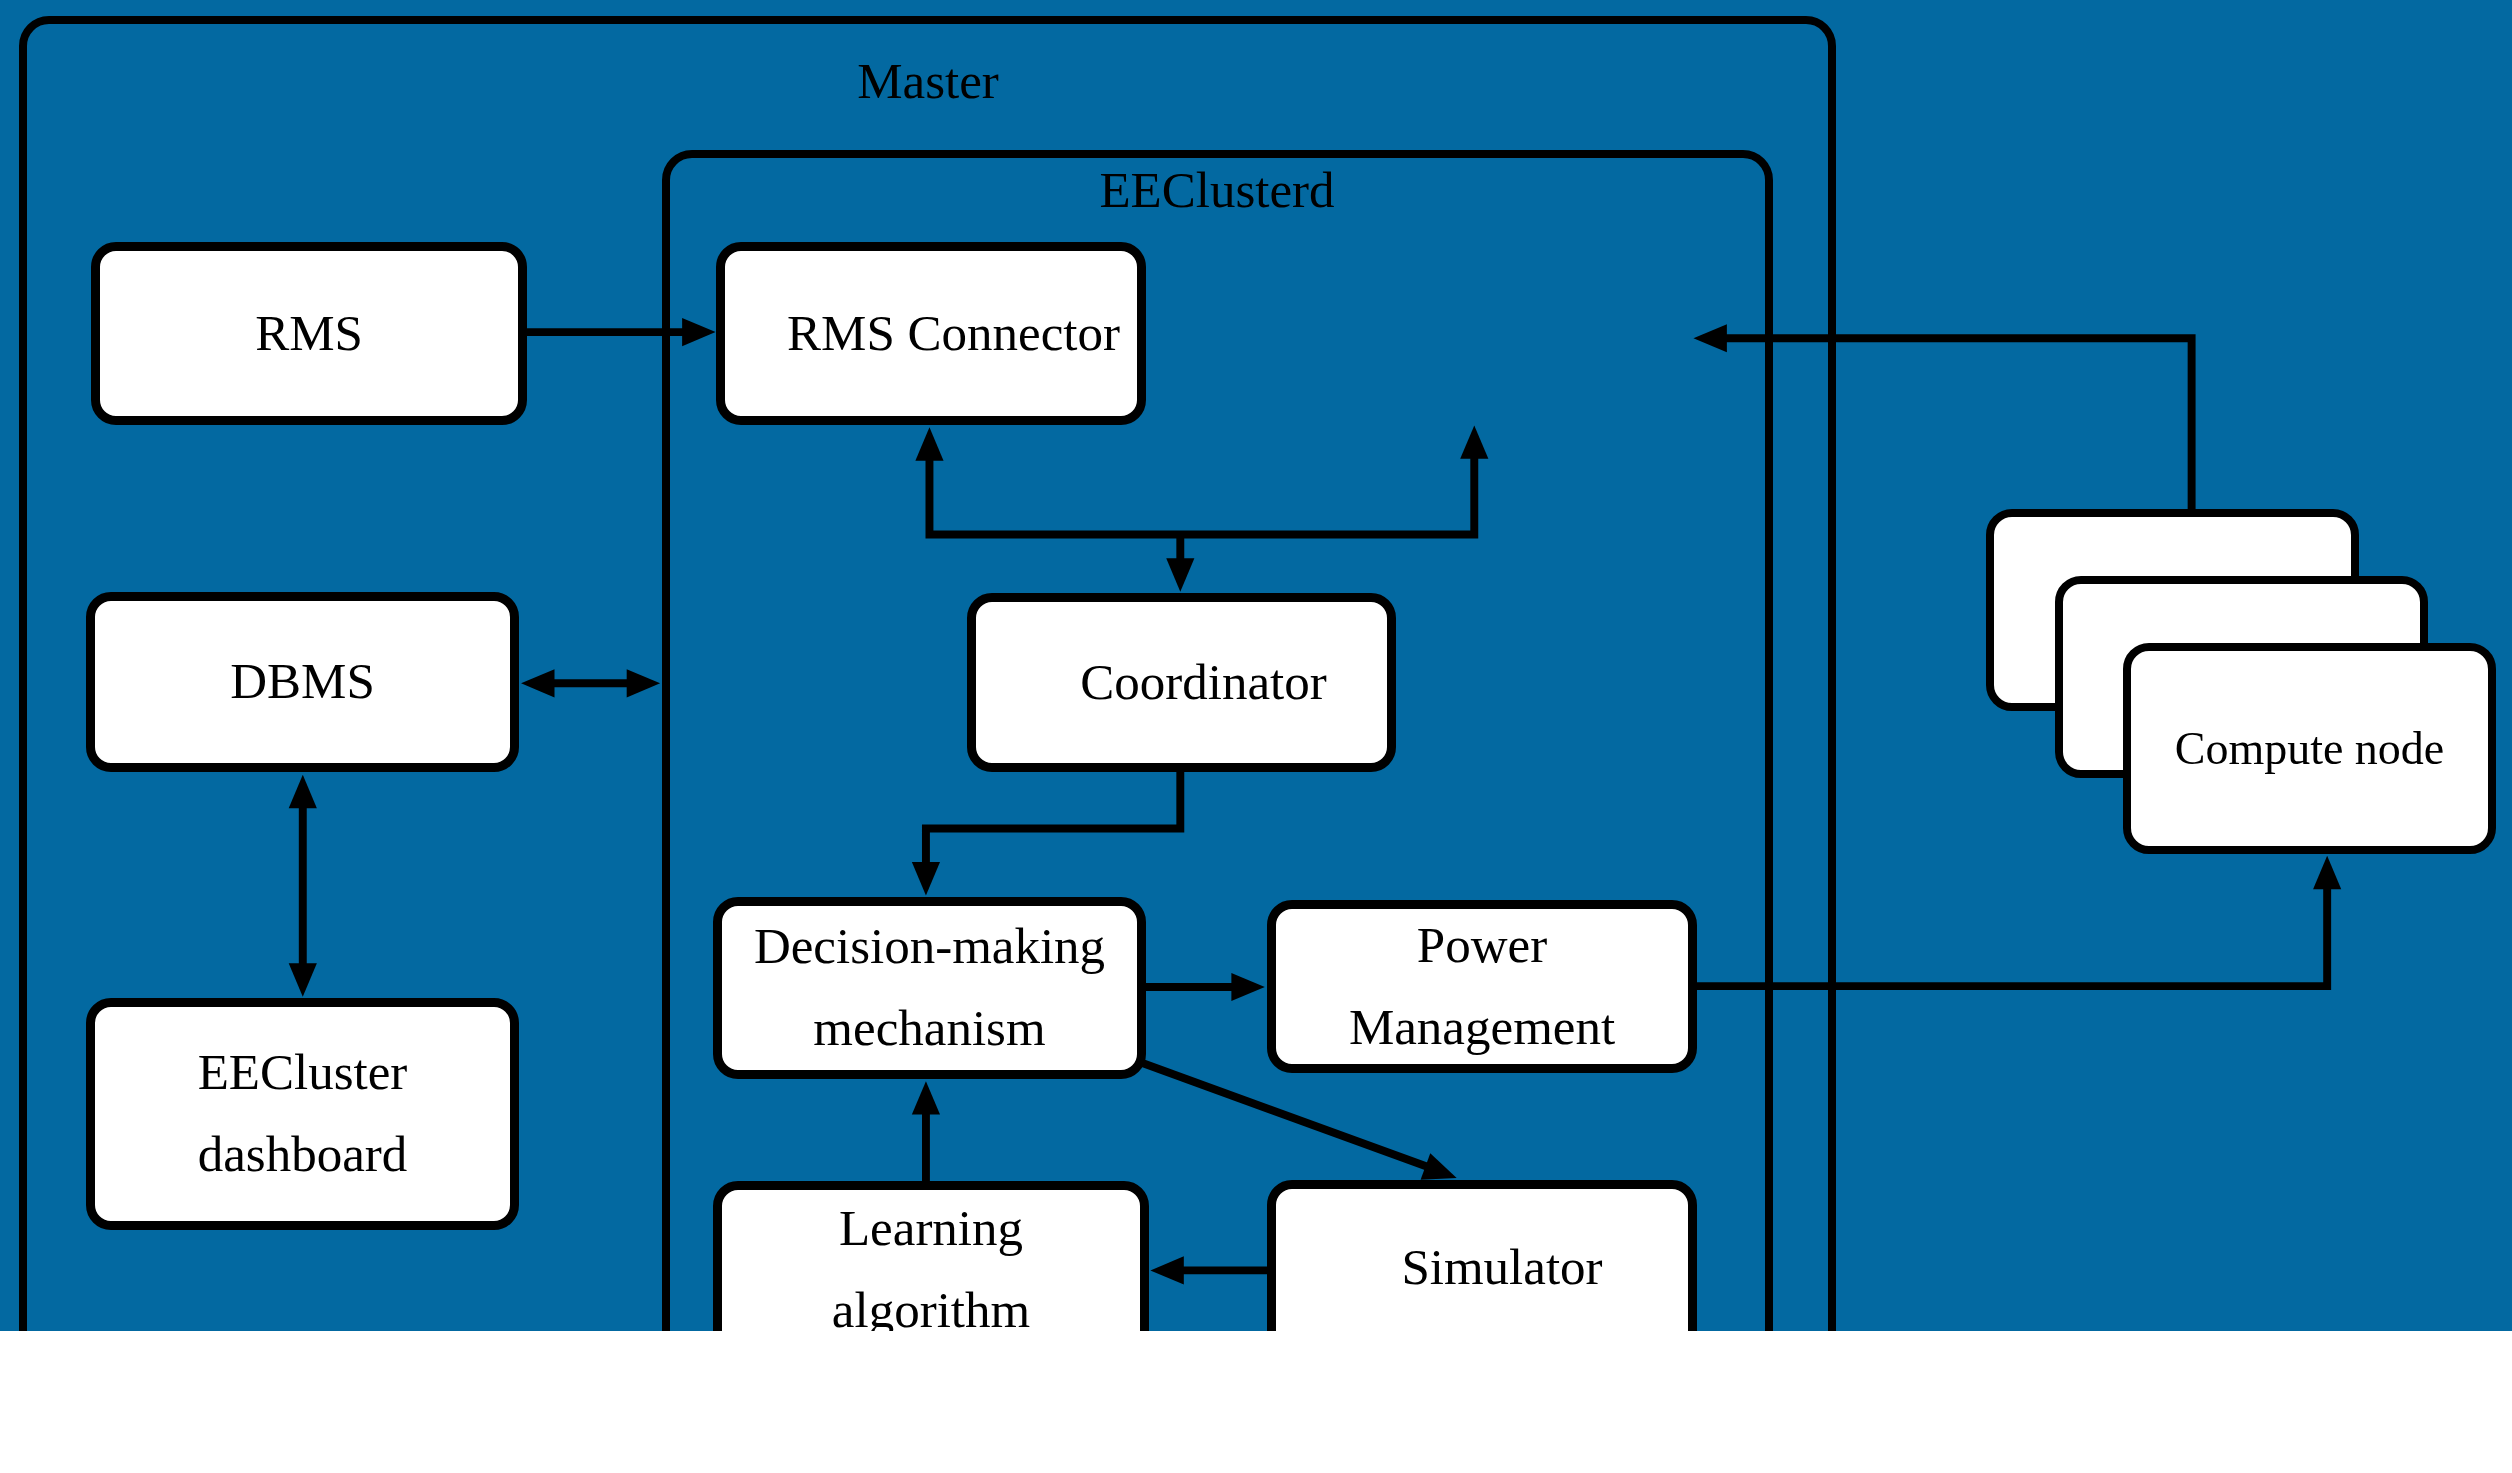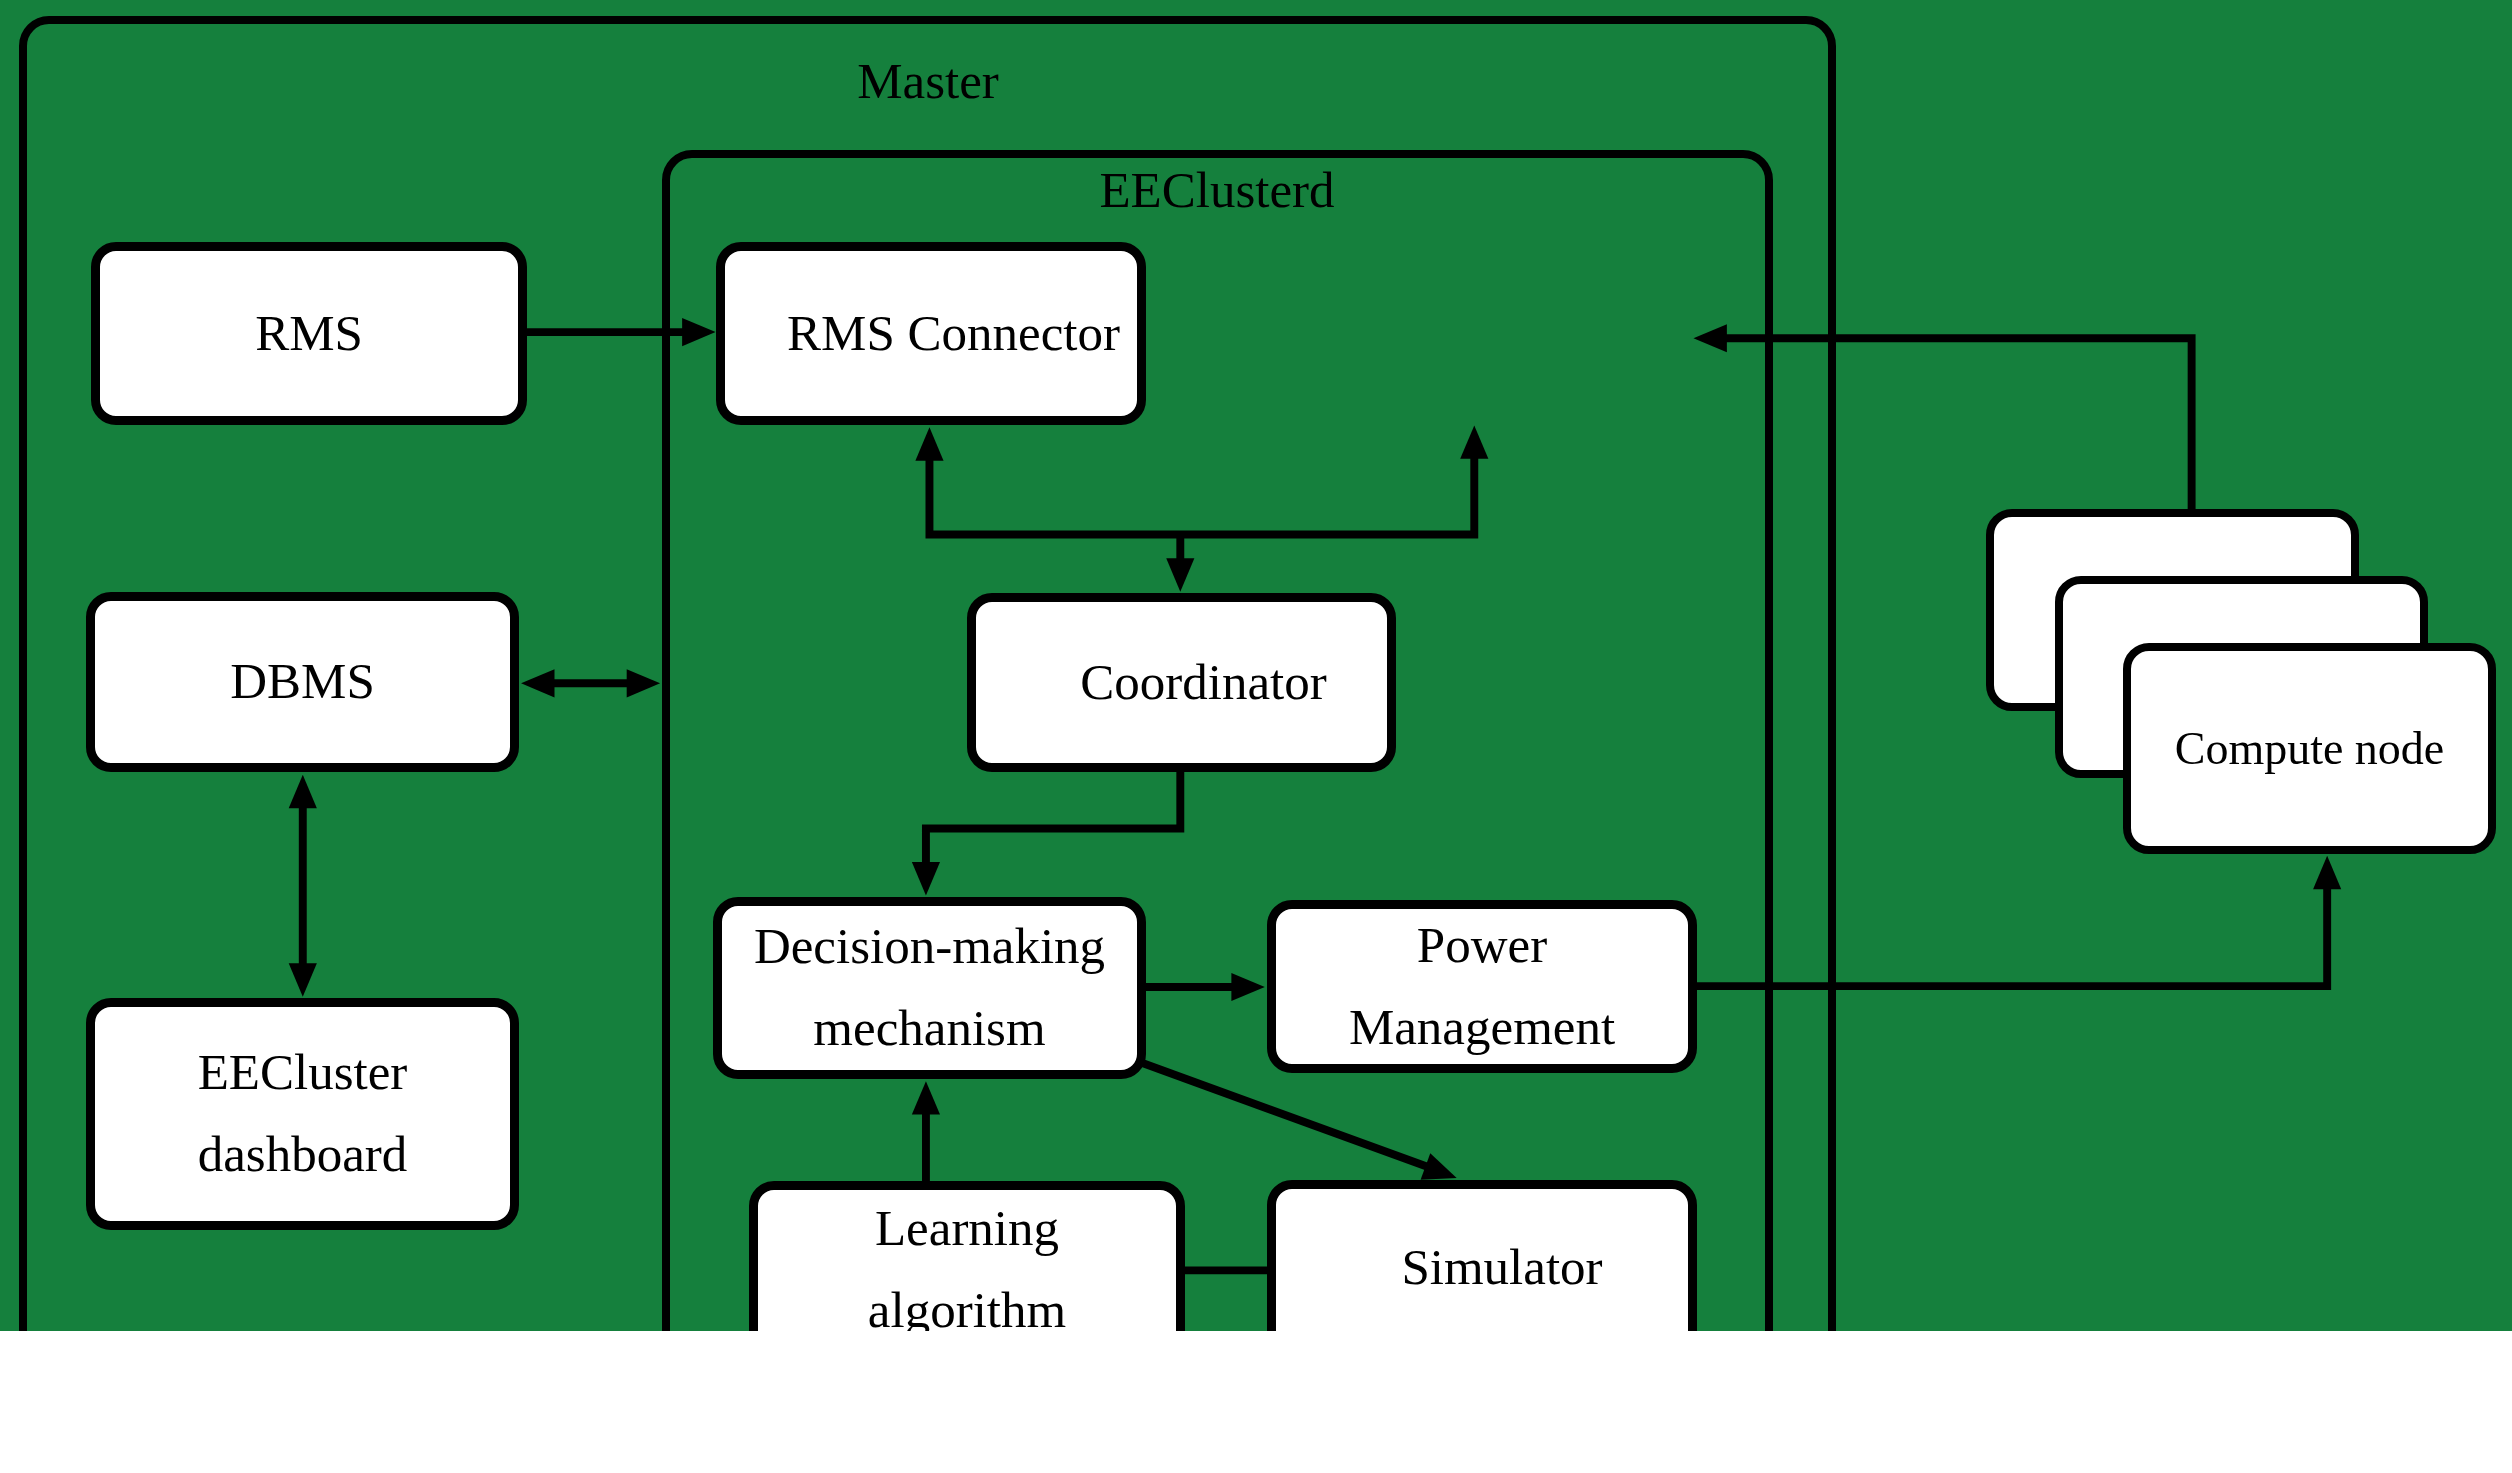--- a/index.html
+++ b/index.html
@@ -4,21 +4,21 @@
 <style>
   html, body {
     margin: 0;
     padding: 0;
     background: #ffffff;
   }
   .canvas {
     position: relative;
     width: 2512px;
     height: 1331px;
-    background: #15803d;
+    background: #0369a1;
     font-family: "Liberation Serif", "DejaVu Serif", serif;
     color: #000000;
     overflow: hidden;
   }
   .container-box {
     position: absolute;
     border: 8px solid #000000;
     border-radius: 30px;
     background: transparent;
     box-sizing: border-box;
@@ -73,21 +73,21 @@
   #label-eeclusterd { left: 1041px; top: 160px; width: 352px; }
 
   #node-rms        { left: 91px;  top: 242px;  width: 436px; height: 183px; }
   #node-rms-connector { left: 716px; top: 242px; width: 430px; height: 183px; padding-left: 45px; }
   #node-hir        { left: 1258px; top: 244px;  width: 432px; height: 181px; }
   #node-coordinator{ left: 967px; top: 593px;  width: 429px; height: 179px; padding-left: 44px; }
   #node-dbms       { left: 86px;   top: 592px;  width: 433px; height: 180px; }
   #node-dashboard  { left: 86px;   top: 998px; width: 433px; height: 232px; }
   #node-decision   { left: 713px;  top: 897px; width: 433px; height: 182px; }
   #node-power      { left: 1267px; top: 900px; width: 430px; height: 173px; }
-  #node-learning   { left: 713px;  top: 1181px; width: 436px; height: 177px; margin-left: 36px; }
+  #node-learning   { left: 713px;  top: 1181px; width: 436px; height: 177px; }
   #node-simulator  { left: 1267px; top: 1180px; width: 430px; height: 176px; padding-left: 40px; }
 
   #node-compute-back  { left: 1986px; top: 509px; width: 373px; height: 202px; }
   #node-compute-mid   { left: 2055px; top: 576px; width: 373px; height: 202px; }
   #node-compute-front { left: 2123px; top: 643px; width: 373px; height: 211px; }
 </style>
 </head>
 <body>
 
 <div class="canvas">

